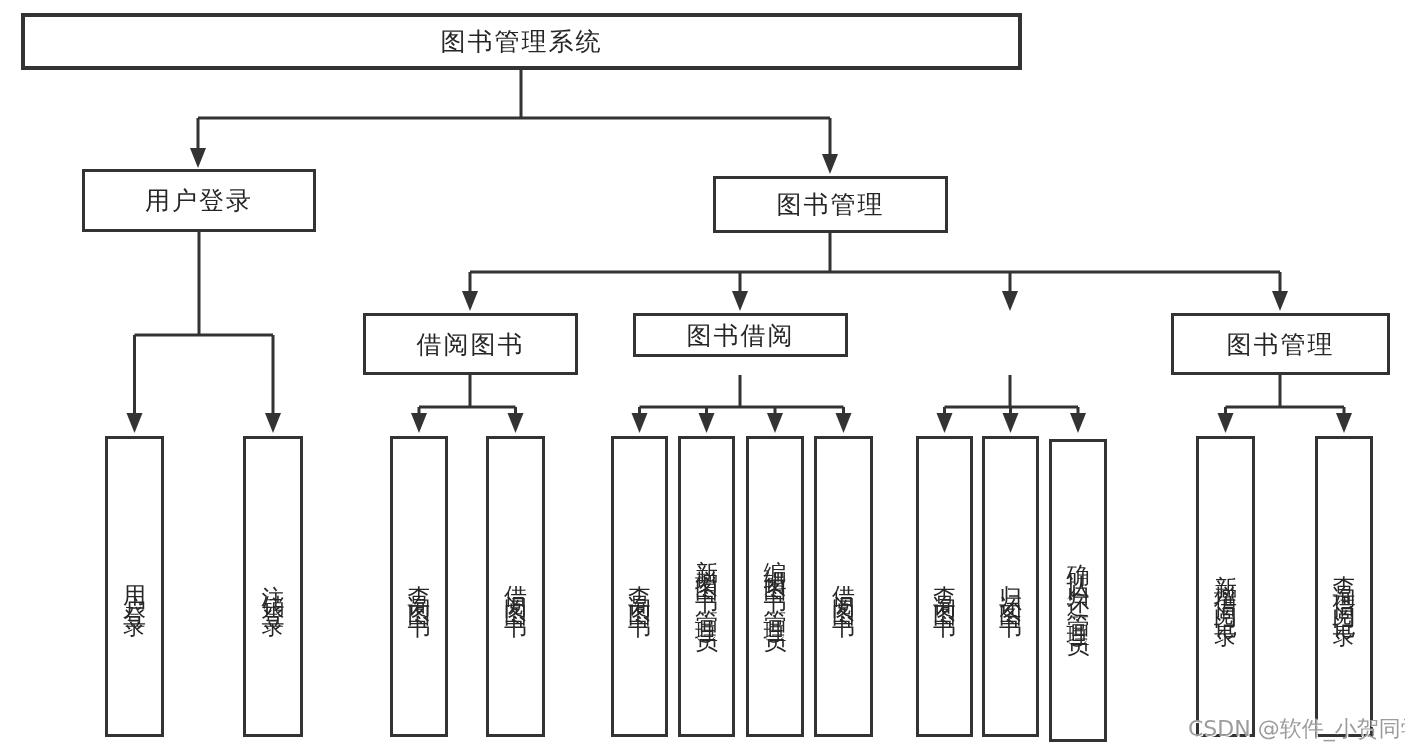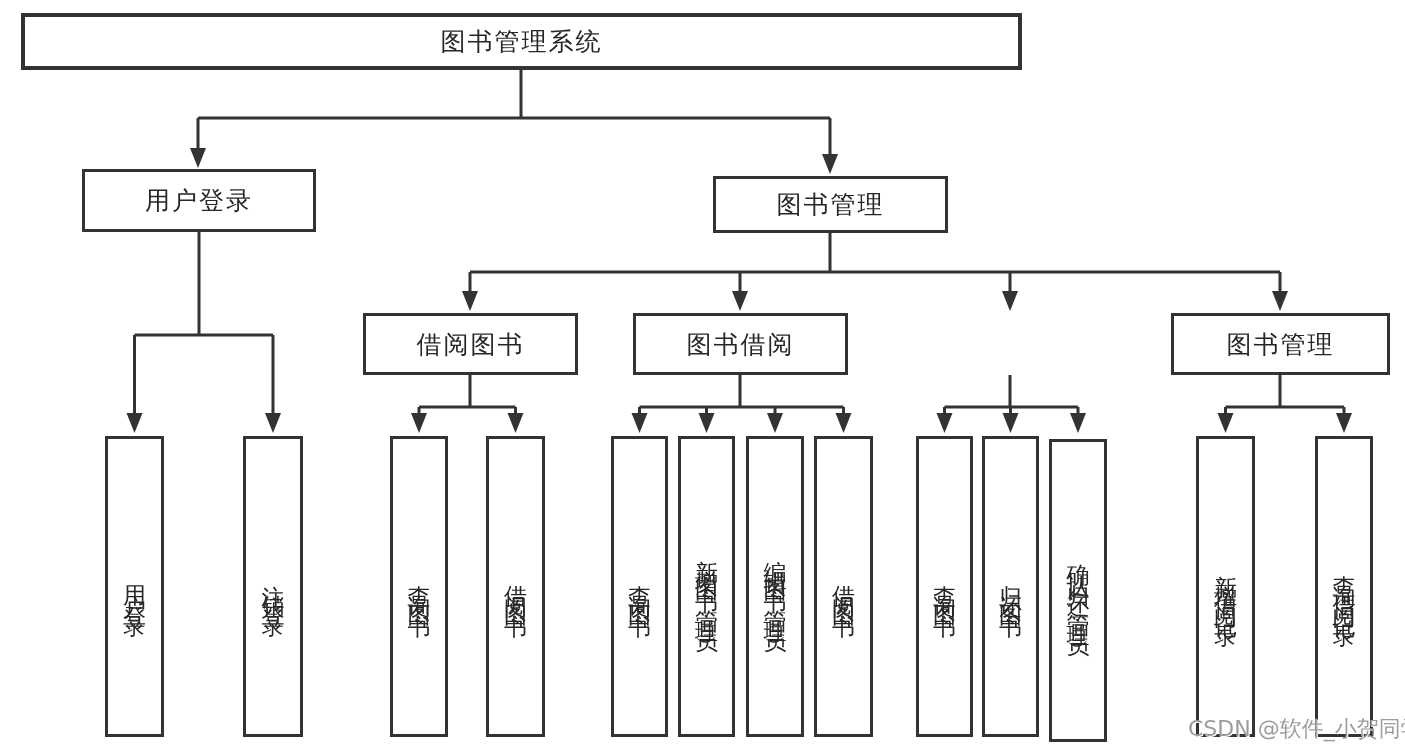--- a/index.html
+++ b/index.html
@@ -105,21 +105,21 @@
   <div class="node" style="left:82px; top:169px; width:234px; height:63px;">
     <span class="hlabel">用户登录</span>
   </div>
   <div class="node" style="left:713px; top:176px; width:235px; height:57px;">
     <span class="hlabel">图书管理</span>
   </div>
 
   <div class="node" style="left:363px; top:313px; width:215px; height:62px;">
     <span class="hlabel">借阅图书</span>
   </div>
-  <div class="node" style="left:633px; top:313px; width:215px; height:62px;">
+  <div class="node" style="left:633px; top:313px; width:215px; height:44px;">
     <span class="hlabel">图书借阅</span>
   </div>
   <div class="node" style="left:1171px; top:313px; width:219px; height:62px;">
     <span class="hlabel">图书管理</span>
   </div>
 
   <div class="node" style="left:105px; top:436px; width:59px; height:301px;">
     <span class="vlabel">用户登录</span>
   </div>
   <div class="node" style="left:243px; top:436px; width:60px; height:301px;">

